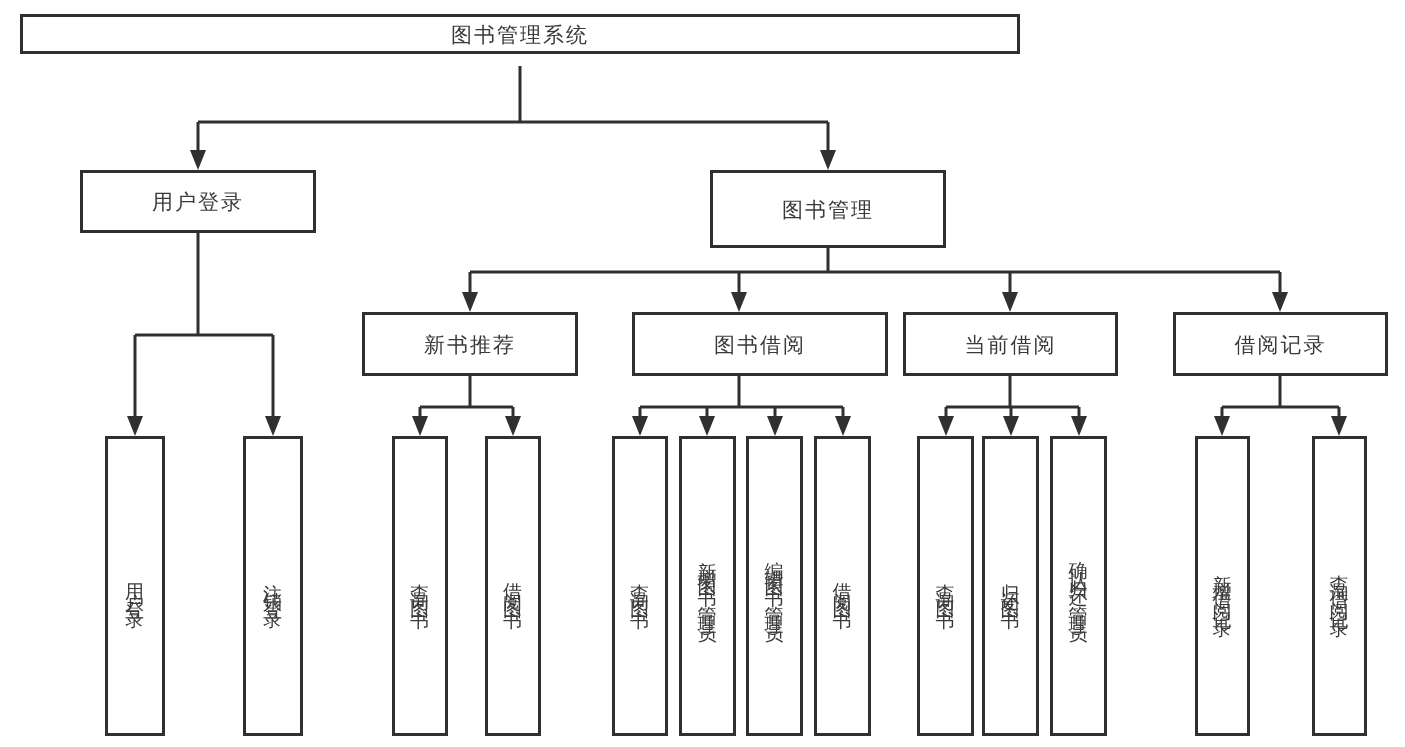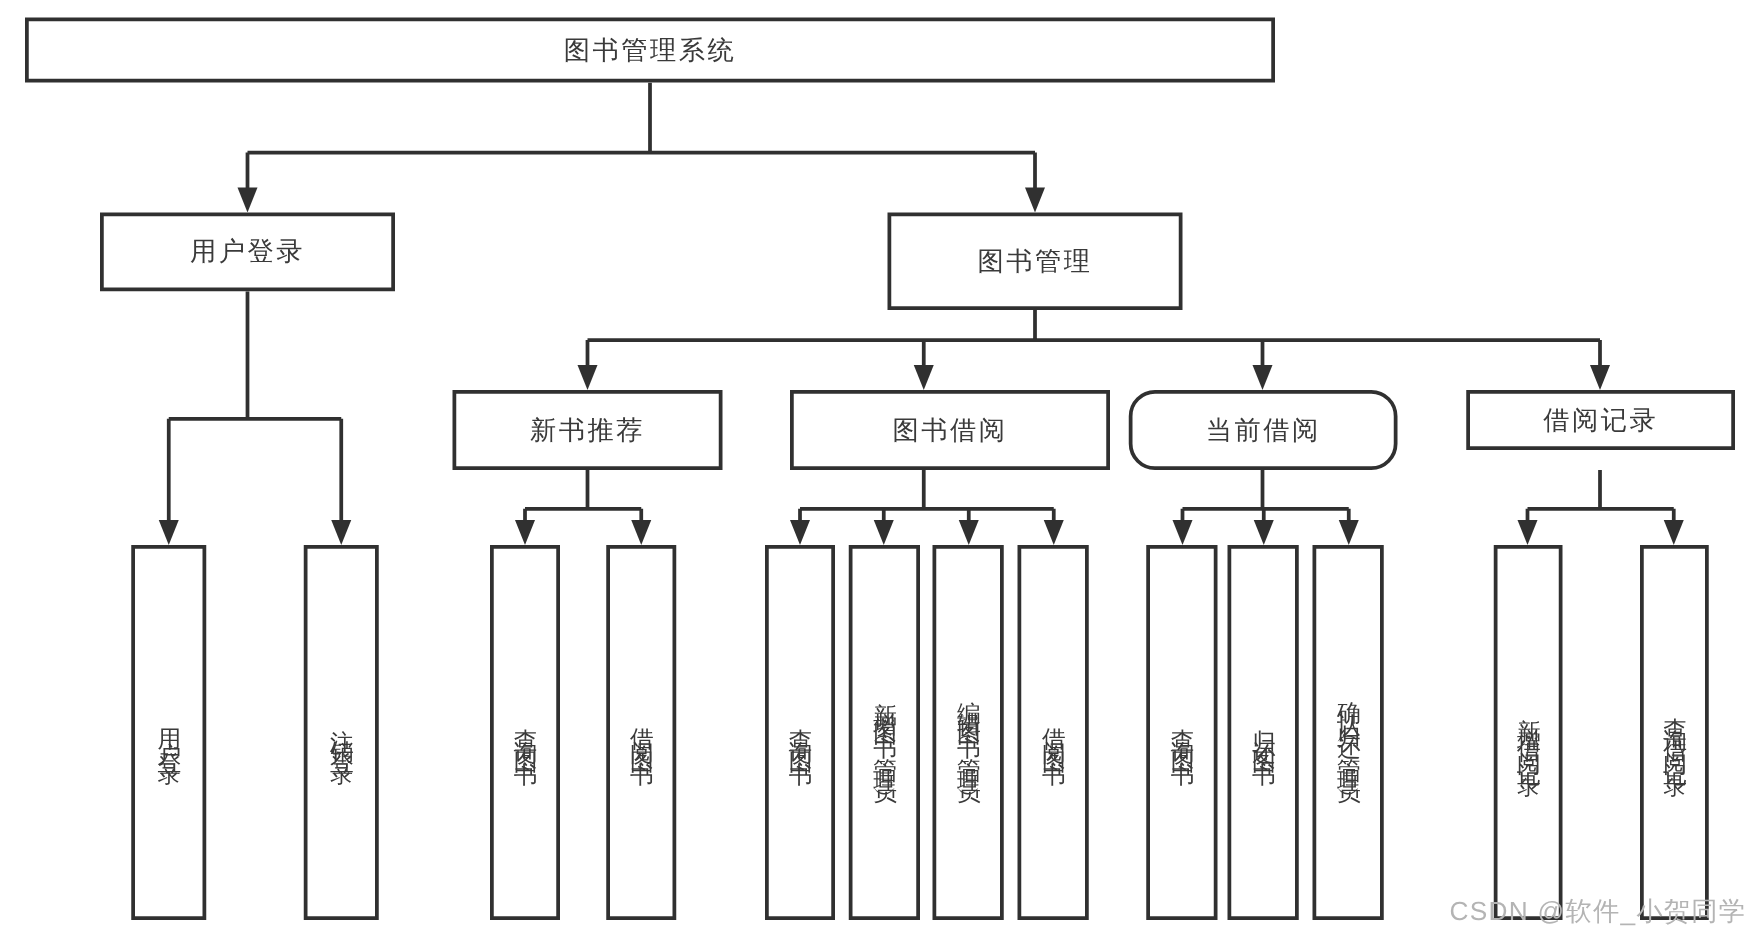--- a/index.html
+++ b/index.html
@@ -95,42 +95,41 @@
 
       <path d="M938 416 L954 416 L946 436 Z"></path>
         <path d="M1003 416 L1019 416 L1011 436 Z"></path>
       <path d="M1071 416 L1087 416 L1079 436 Z"></path>
 
       <path d="M1214 416 L1230 416 L1222 436 Z"></path>
         <path d="M1331 416 L1347 416 L1339 436 Z"></path>
     </g>
   </svg>
 
-  <div class="node h-node" style="left:20px;top:14px;width:1000px;height:52px;">图书管理系统</div>
+  <div class="node h-node" style="left:20px;top:14px;width:1000px;height:40px;">图书管理系统</div>
 
   <div class="node h-node" style="left:80px;top:170px;width:236px;height:63px;">用户登录</div>
   <div class="node h-node" style="left:710px;top:170px;width:236px;height:78px;">图书管理</div>
 
   <div class="node h-node" style="left:362px;top:312px;width:216px;height:64px;">新书推荐</div>
   <div class="node h-node" style="left:632px;top:312px;width:256px;height:64px;">图书借阅</div>
-  <div class="node h-node" style="left:903px;top:312px;width:215px;height:64px;border-radius:21px;">当前借阅</div>
-  <div class="node h-node" style="left:1173px;top:312px;width:215px;height:48px;">借阅记录</div>
+  <div class="node h-node" style="left:903px;top:312px;width:215px;height:64px;">当前借阅</div>
+  <div class="node h-node" style="left:1173px;top:312px;width:215px;height:64px;">借阅记录</div>
 
   <div class="node v-node" style="left:105px;top:436px;width:60px;height:300px;">用户登录</div>
   <div class="node v-node" style="left:243px;top:436px;width:60px;height:300px;">注销登录</div>
 
   <div class="node v-node" style="left:392px;top:436px;width:56px;height:300px;">查询图书</div>
   <div class="node v-node" style="left:485px;top:436px;width:56px;height:300px;">借阅图书</div>
 
   <div class="node v-node" style="left:612px;top:436px;width:56px;height:300px;">查询图书</div>
   <div class="node v-node" style="left:679px;top:436px;width:57px;height:300px;">新增图书（管理员）</div>
   <div class="node v-node" style="left:746px;top:436px;width:57px;height:300px;">编辑图书（管理员）</div>
   <div class="node v-node" style="left:814px;top:436px;width:57px;height:300px;">借阅图书</div>
 
   <div class="node v-node" style="left:917px;top:436px;width:57px;height:300px;">查询图书</div>
   <div class="node v-node" style="left:982px;top:436px;width:57px;height:300px;">归还图书</div>
   <div class="node v-node" style="left:1050px;top:436px;width:57px;height:300px;">确认归还（管理员）</div>
 
   <div class="node v-node" style="left:1195px;top:436px;width:55px;height:300px;">新增借阅记录</div>
   <div class="node v-node" style="left:1312px;top:436px;width:55px;height:300px;">查询借阅记录</div>
 
-  <div class="watermark">CSDN @软件_小贺同学</div>
 </div>
 
 </body></html>

